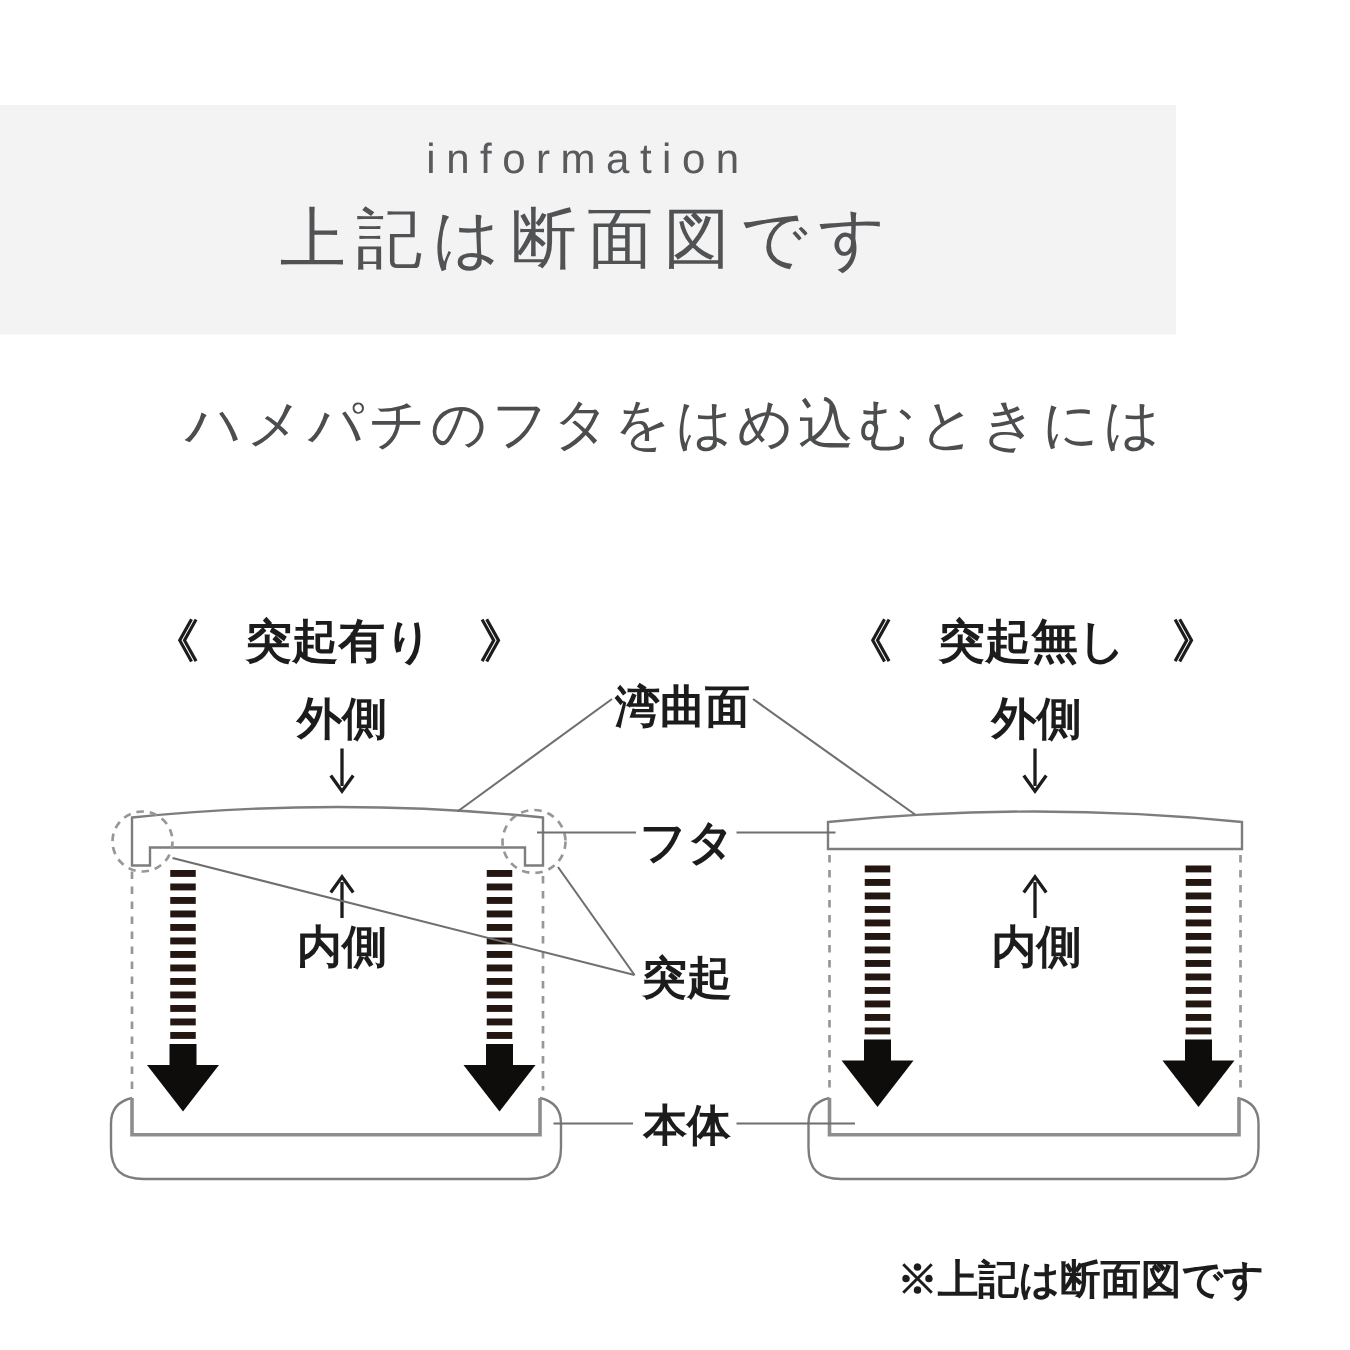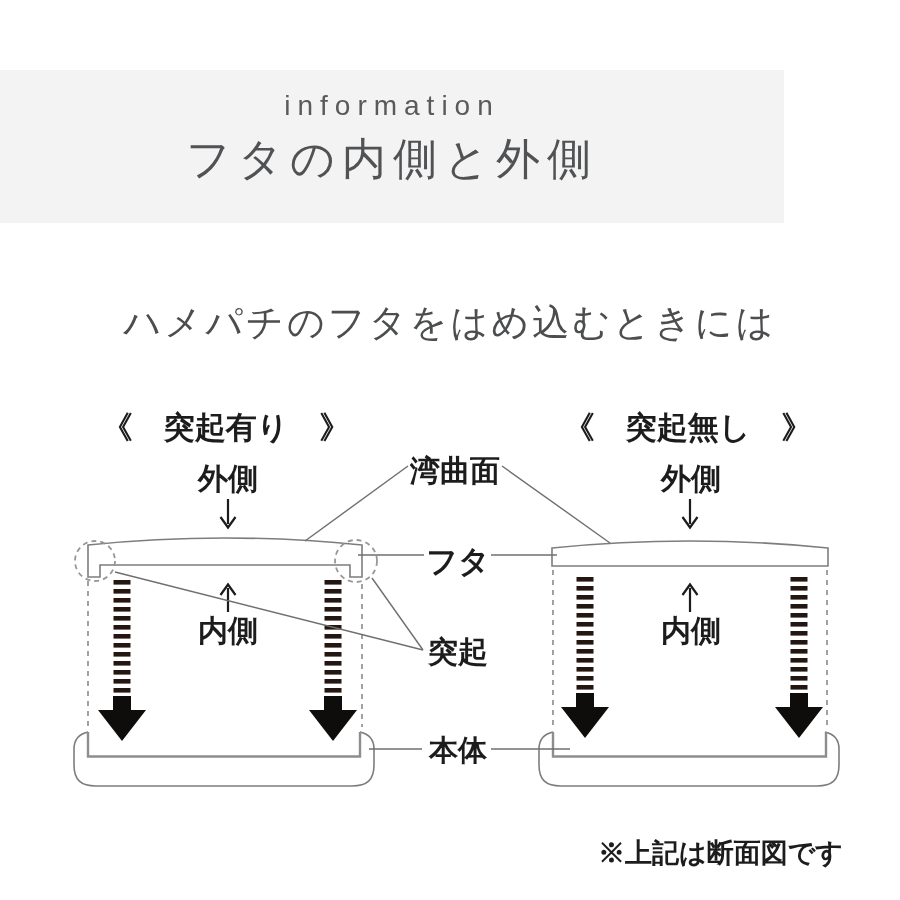--- a/index.html
+++ b/index.html
@@ -12,42 +12,42 @@
   .page{position:relative;width:900px;height:900px;background:#fff;overflow:hidden;
          font-family:"Liberation Sans",sans-serif;}
   .band{position:absolute;left:0;top:70px;width:784px;height:153px;
         background:var(--band_bg,#f3f3f4);text-align:center;}
   .eyebrow{margin-top:20px;font-size:28px;font-weight:400;letter-spacing:7px;
            color:var(--eyebrow_ink,#595a5c);}
   .title{margin-top:8px;font-size:44px;font-weight:500;letter-spacing:7px;
          color:var(--title_ink,#515254);}
   .intro{position:absolute;left:0;top:258px;width:900px;text-align:center;
          font-size:37px;font-weight:500;letter-spacing:3px;line-height:50px;
-         color:var(--body_ink,#4c4d4f);margin-top:40px;}
+         color:var(--body_ink,#4c4d4f);}
   svg{position:absolute;left:0;top:0;}
   .shape{fill:#fff;stroke:var(--line,#7d7d7d);stroke-width:1.6;}
   .outline{fill:none;stroke:var(--line,#7d7d7d);stroke-width:1.6;}
   .innerU{fill:none;stroke:#8d8d8d;stroke-width:2.4;}
   .guide{fill:none;stroke:var(--dash,#979797);stroke-width:1.8;stroke-dasharray:5 5;}
   .circ{fill:none;stroke:var(--dash,#979797);stroke-width:1.8;stroke-dasharray:5 4;}
   .callout{fill:none;stroke:var(--callout,#6f6f6f);stroke-width:1.4;}
   .inkline{fill:none;stroke:var(--ink,#1c1c1c);stroke-width:2.2;}
   .bar{fill:var(--bar,#241712);}
   .head{fill:var(--head,#0f0d0c);}
   .jp{fill:var(--ink,#1c1c1c);font-family:"Liberation Sans",sans-serif;font-weight:600;}
   .t31{font-size:31px;} .t30{font-size:30px;} .t29{font-size:29px;} .t27{font-size:27px;}
 </style>
 </head>
 <body>
 
 <div class="page">
 
   <header class="band">
     <div class="eyebrow">information</div>
-    <div class="title">フタの内側と外側</div>
+    <div class="title">上記は断面図です</div>
   </header>
 
   <div class="intro">
     <p>ハメパチのフタをはめ込むときには</p>
   </div>
 
   <svg width="900" height="900" viewBox="0 0 900 900">
     <defs>
       <g id="striped-arrow">
         <rect class="bar" x="-8.5" y="0" width="17" height="4.6"></rect>

